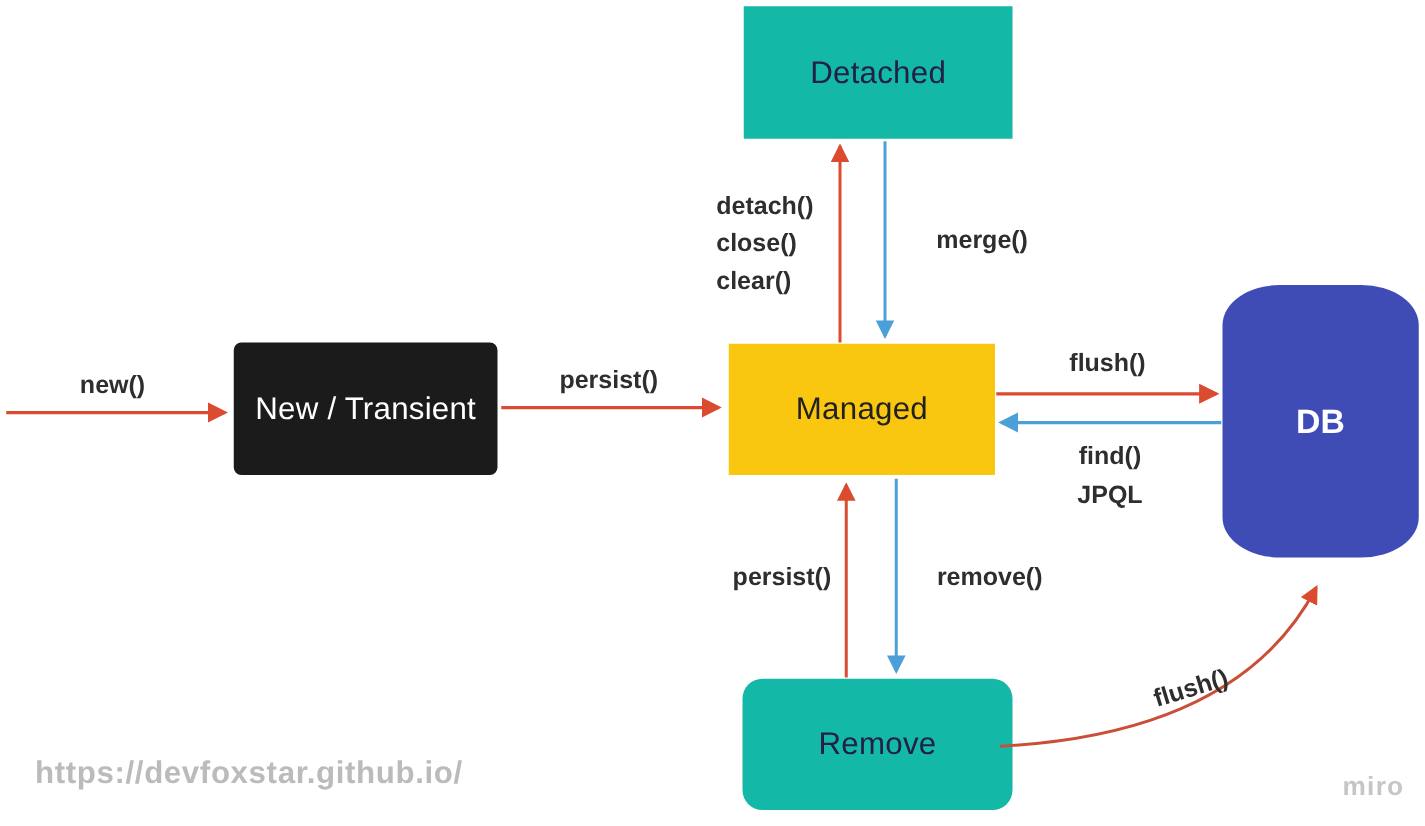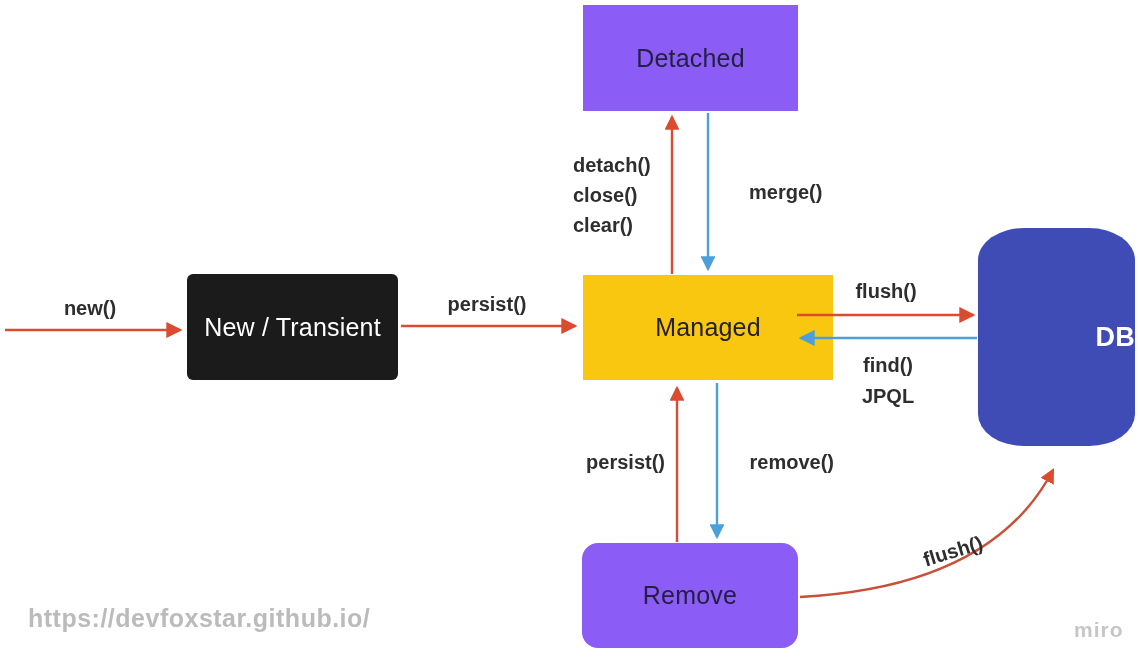--- a/index.html
+++ b/index.html
@@ -17,44 +17,45 @@
   }
   .node {
     position: absolute;
     display: flex;
     align-items: center;
     justify-content: center;
     font-size: 25px;
     letter-spacing: 0.2px;
   }
   .node-pink {
-    background: #8b5cf6;
+    background: #14b8a6;
     color: #232043;
+    margin-left: 12px;
   }
   .node-black {
     background: #1B1B1B;
     color: #ffffff;
     border-radius: 6px;
   }
   .node-yellow {
     background: #FAC710;
     color: #212121;
   }
   .node-db {
     background: #3F4CB5;
     color: #ffffff;
     font-weight: bold;
     font-size: 27px;
     border-radius: 46px / 32px;
   }
   #detached-node  { left: 583px; top: 5px;   width: 215px; height: 106px; }
   #new-node       { left: 187px; top: 274px; width: 211px; height: 106px; }
-  #managed-node   { left: 583px; top: 275px; width: 250px; height: 105px; }
+  #managed-node   { left: 583px; top: 275px; width: 213px; height: 105px; }
   #remove-node    { left: 582px; top: 543px; width: 216px; height: 105px; border-radius: 16px; }
-  #db-node        { left: 978px; top: 228px; width: 157px; height: 218px; justify-content: flex-end; }
+  #db-node        { left: 978px; top: 228px; width: 157px; height: 218px; }
 
   #arrow-layer {
     position: absolute;
     left: 0; top: 0;
     width: 1140px;
     height: 661px;
     pointer-events: none;
   }
   .edge-label {
     position: absolute;

